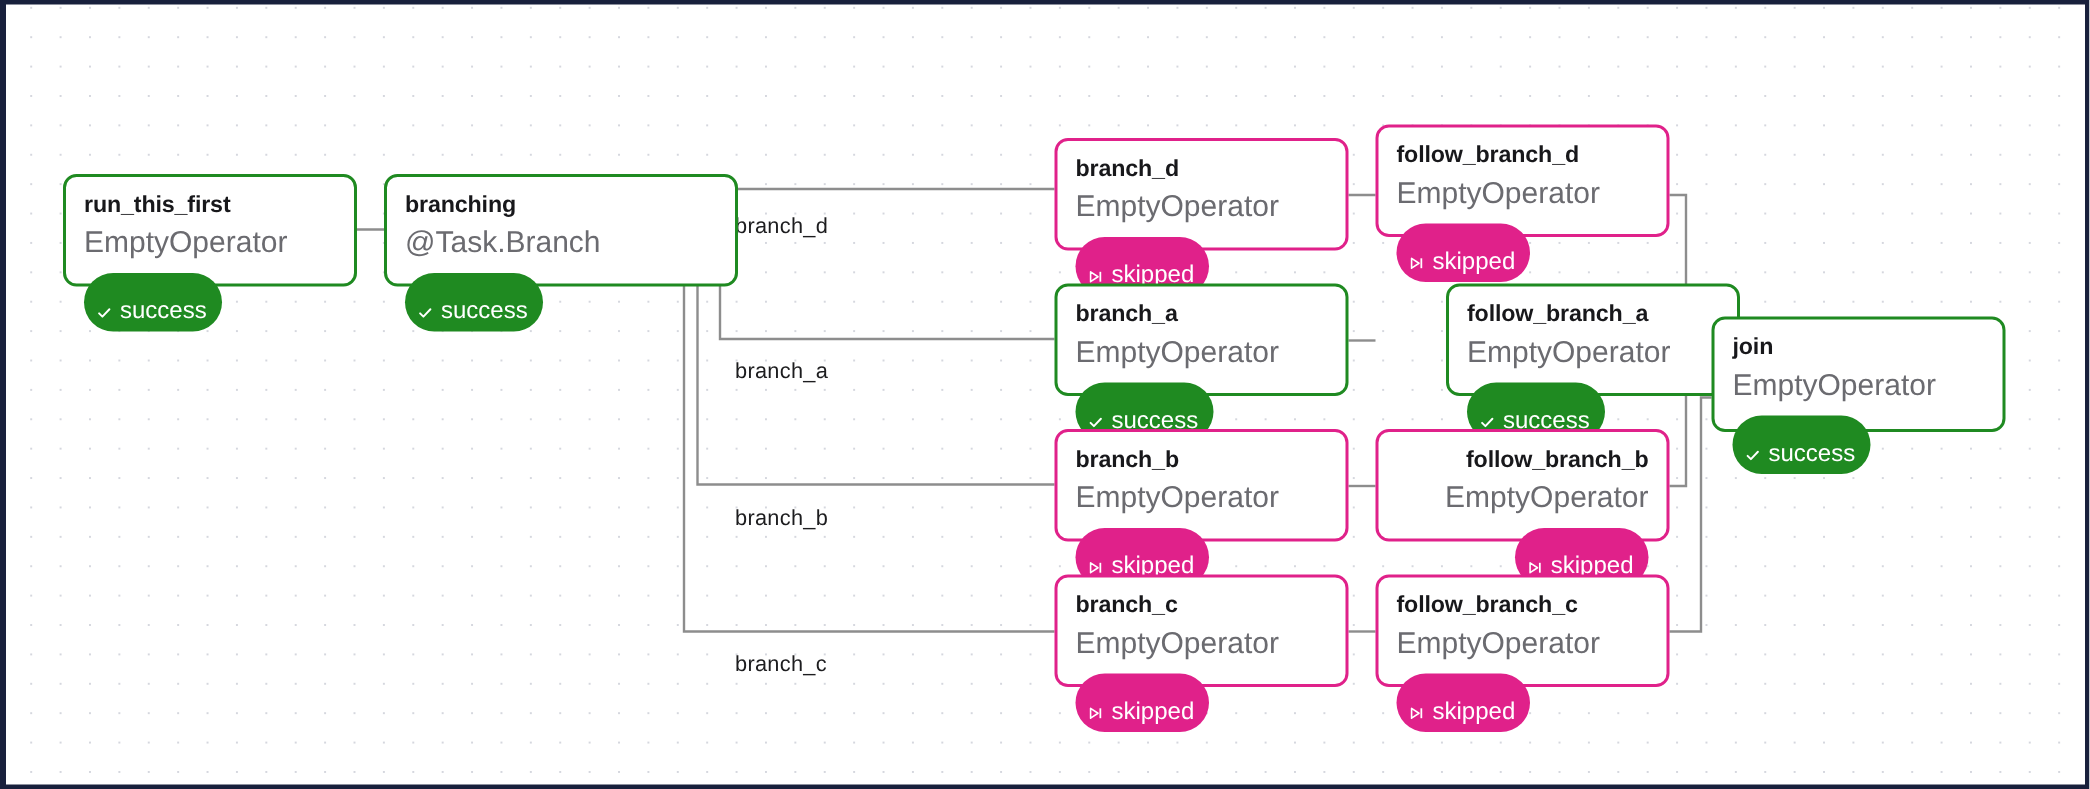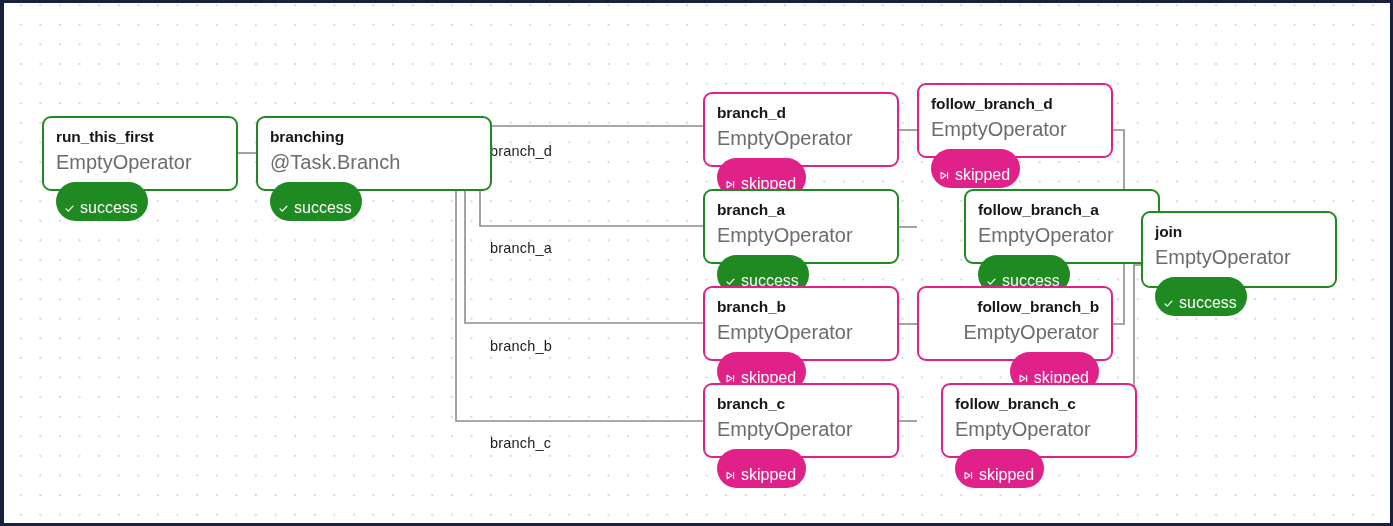--- a/index.html
+++ b/index.html
@@ -233,21 +233,21 @@
         <div class="badge skipped">
           <span>
             <svg width="11" height="11" viewBox="0 0 16 16" aria-hidden="true">
               <path d="M3 3.2 L10.2 8 L3 12.8 Z" fill="none" stroke="#ffffff" stroke-width="1.55" stroke-linejoin="round"></path>
               <rect x="11.6" y="3.2" width="1.7" height="9.6" fill="#ffffff"></rect>
             </svg>
           </span>
           <span>skipped</span>
         </div>
       </div>
-      <div class="node skipped" style="left: 913px; top: 380px; width: 196px; height: 75px; margin-left: 24px;">
+      <div class="node skipped" style="left: 913px; top: 380px; width: 196px; height: 75px;">
         <div class="node-title">follow_branch_c</div>
         <div class="node-type">EmptyOperator</div>
         <div class="badge skipped">
           <span>
             <svg width="11" height="11" viewBox="0 0 16 16" aria-hidden="true">
               <path d="M3 3.2 L10.2 8 L3 12.8 Z" fill="none" stroke="#ffffff" stroke-width="1.55" stroke-linejoin="round"></path>
               <rect x="11.6" y="3.2" width="1.7" height="9.6" fill="#ffffff"></rect>
             </svg>
           </span>
           <span>skipped</span>

